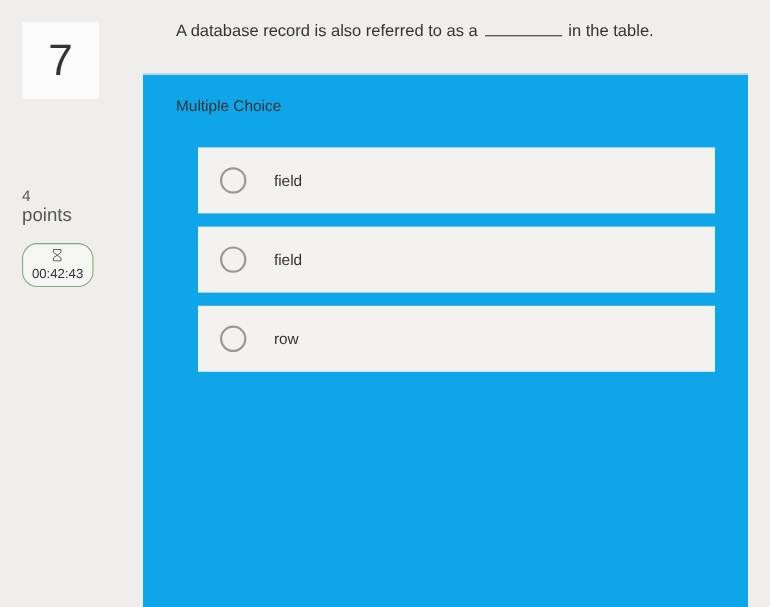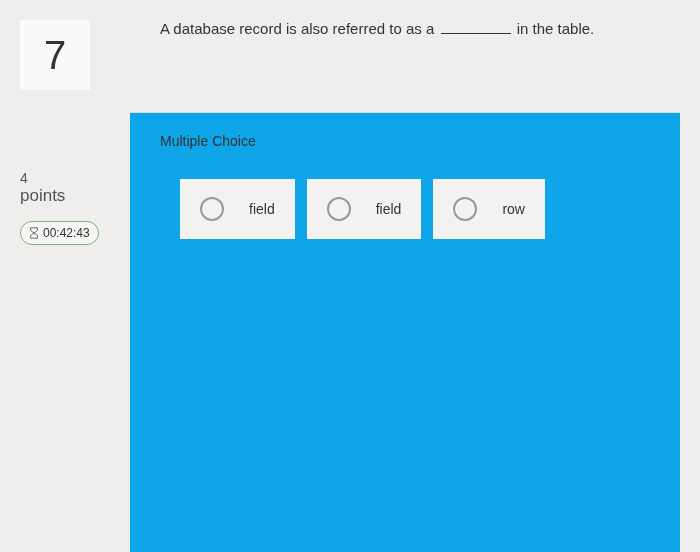--- a/index.html
+++ b/index.html
@@ -53,31 +53,31 @@
       border-radius: 14px;
       padding: 4px 8px;
       display: flex;
       align-items: center;
       gap: 4px;
       font-size: 12px;
       color: #333;
       background: #f5f5f3;
       align-self: flex-start;
       margin-left: 10px;
+      flex-direction: column;
     }
     .hourglass-icon {
       width: 10px;
       height: 12px;
     }
     .main-content {
       flex: 1;
       padding: 20px 20px 0 20px;
       display: flex;
       flex-direction: column;
-      gap: 45px;
     }
     .question-text {
       font-size: 15px;
       color: #333;
       margin-bottom: 30px;
       padding-left: 30px;
     }
     .blank-line {
       display: inline-block;
       width: 70px;
@@ -91,21 +91,21 @@
       flex: 1;
       border-top: 1px solid #ddd;
     }
     .answer-type-label {
       font-size: 14px;
       color: #333;
       margin-bottom: 30px;
     }
     .options-list {
       display: flex;
-      flex-direction: row;
+      flex-direction: column;
       gap: 12px;
       padding-left: 20px;
     }
     .option-row {
       background: #f3f2f0;
       padding: 18px 20px;
       display: flex;
       align-items: center;
       gap: 25px;
       cursor: pointer;

